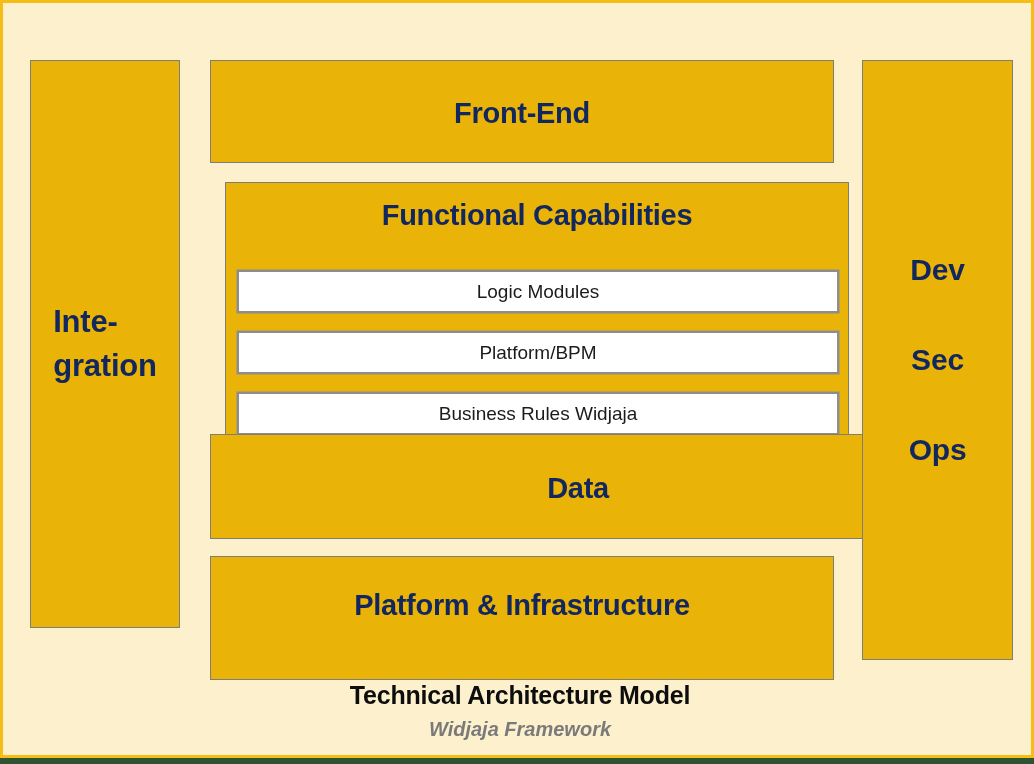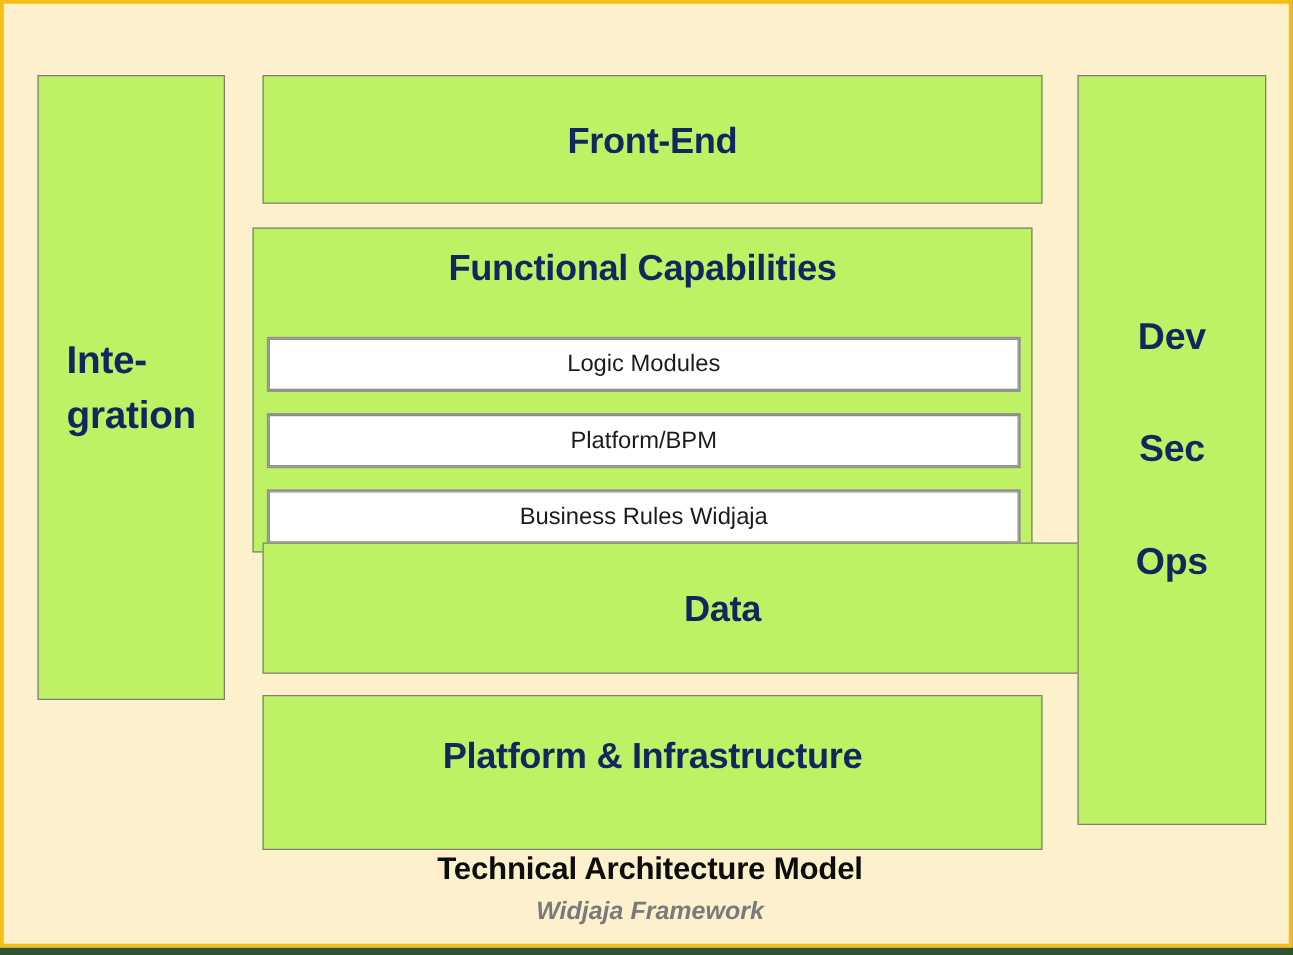--- a/index.html
+++ b/index.html
@@ -23,30 +23,30 @@
     height: 758px;
     box-sizing: border-box;
     background: #fdf0cd;
     border: 3px solid #f5bd15;
   }
 
   
   .panel {
     position: absolute;
     box-sizing: border-box;
-    background: #bef264;
+    background: #eab308;
     border: 1.5px solid #7f7d75;
   }
 
   
   #integration-column {
     left: 27px;
     top: 57px;
     width: 150px;
-    height: 500px;
+    height: 568px;
     display: flex;
     align-items: center;
     justify-content: center;
   }
   #devsecops-column {
     left: 859px;
     top: 57px;
     width: 151px;
     height: 600px;
     display: flex;
@@ -69,21 +69,21 @@
   }
 
   
   #front-end-panel {
     left: 207px;
     top: 57px;
     width: 624px;
     height: 103px;
   }
   #functional-panel {
-    left: 199px;
+    left: 222px;
     top: 179px;
     width: 624px;
     height: 260px;
     text-decoration: underline;
   }
   #data-panel {
     left: 207px;
     top: 431px;
     width: 736px;
     height: 105px;

